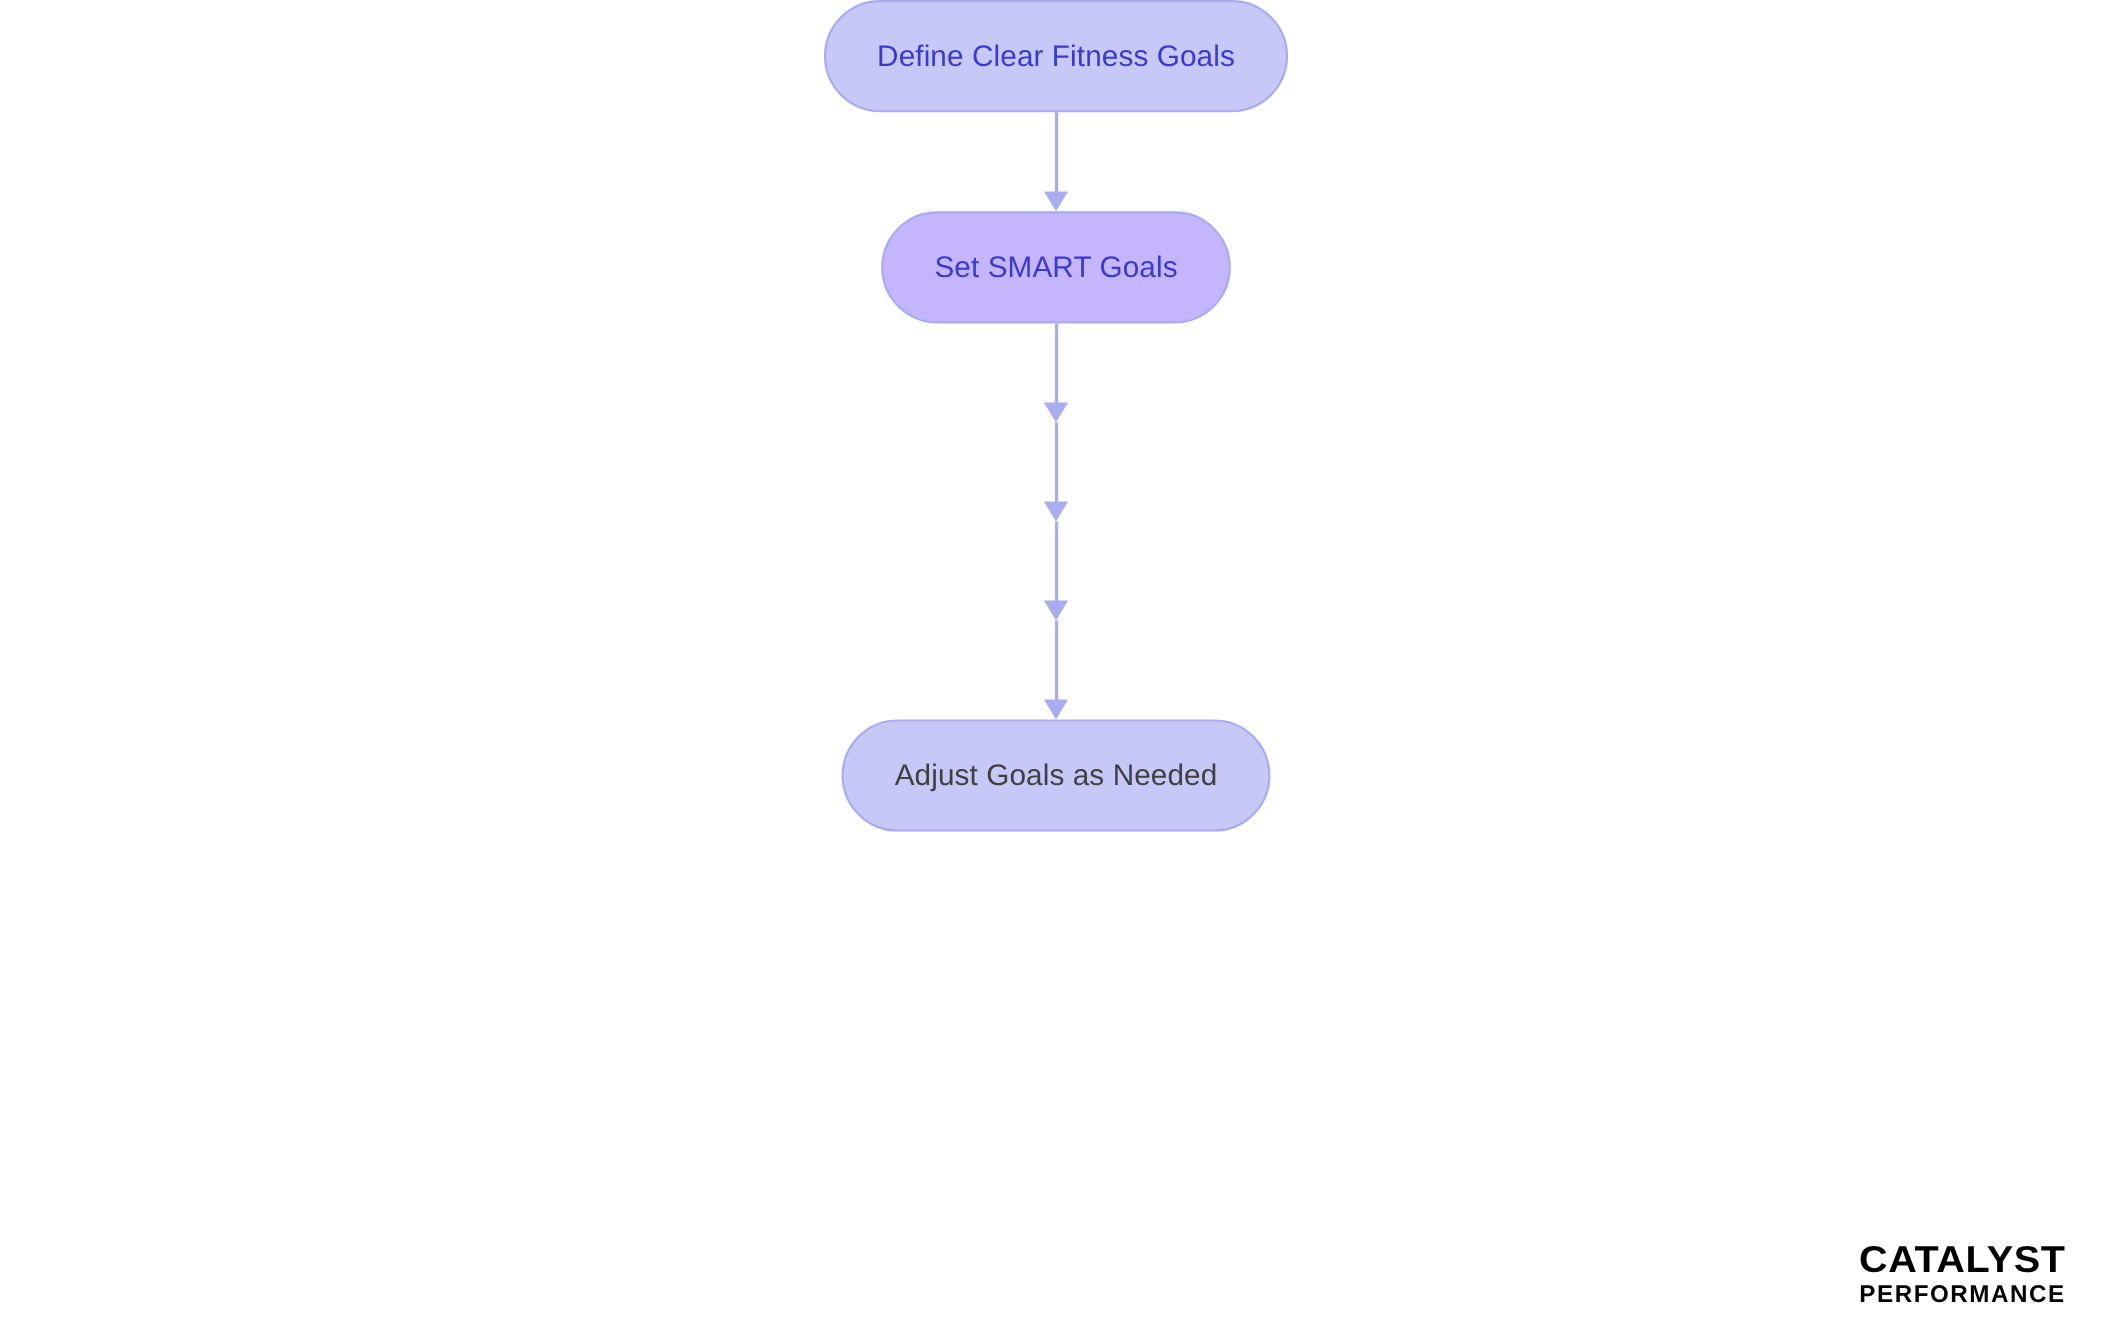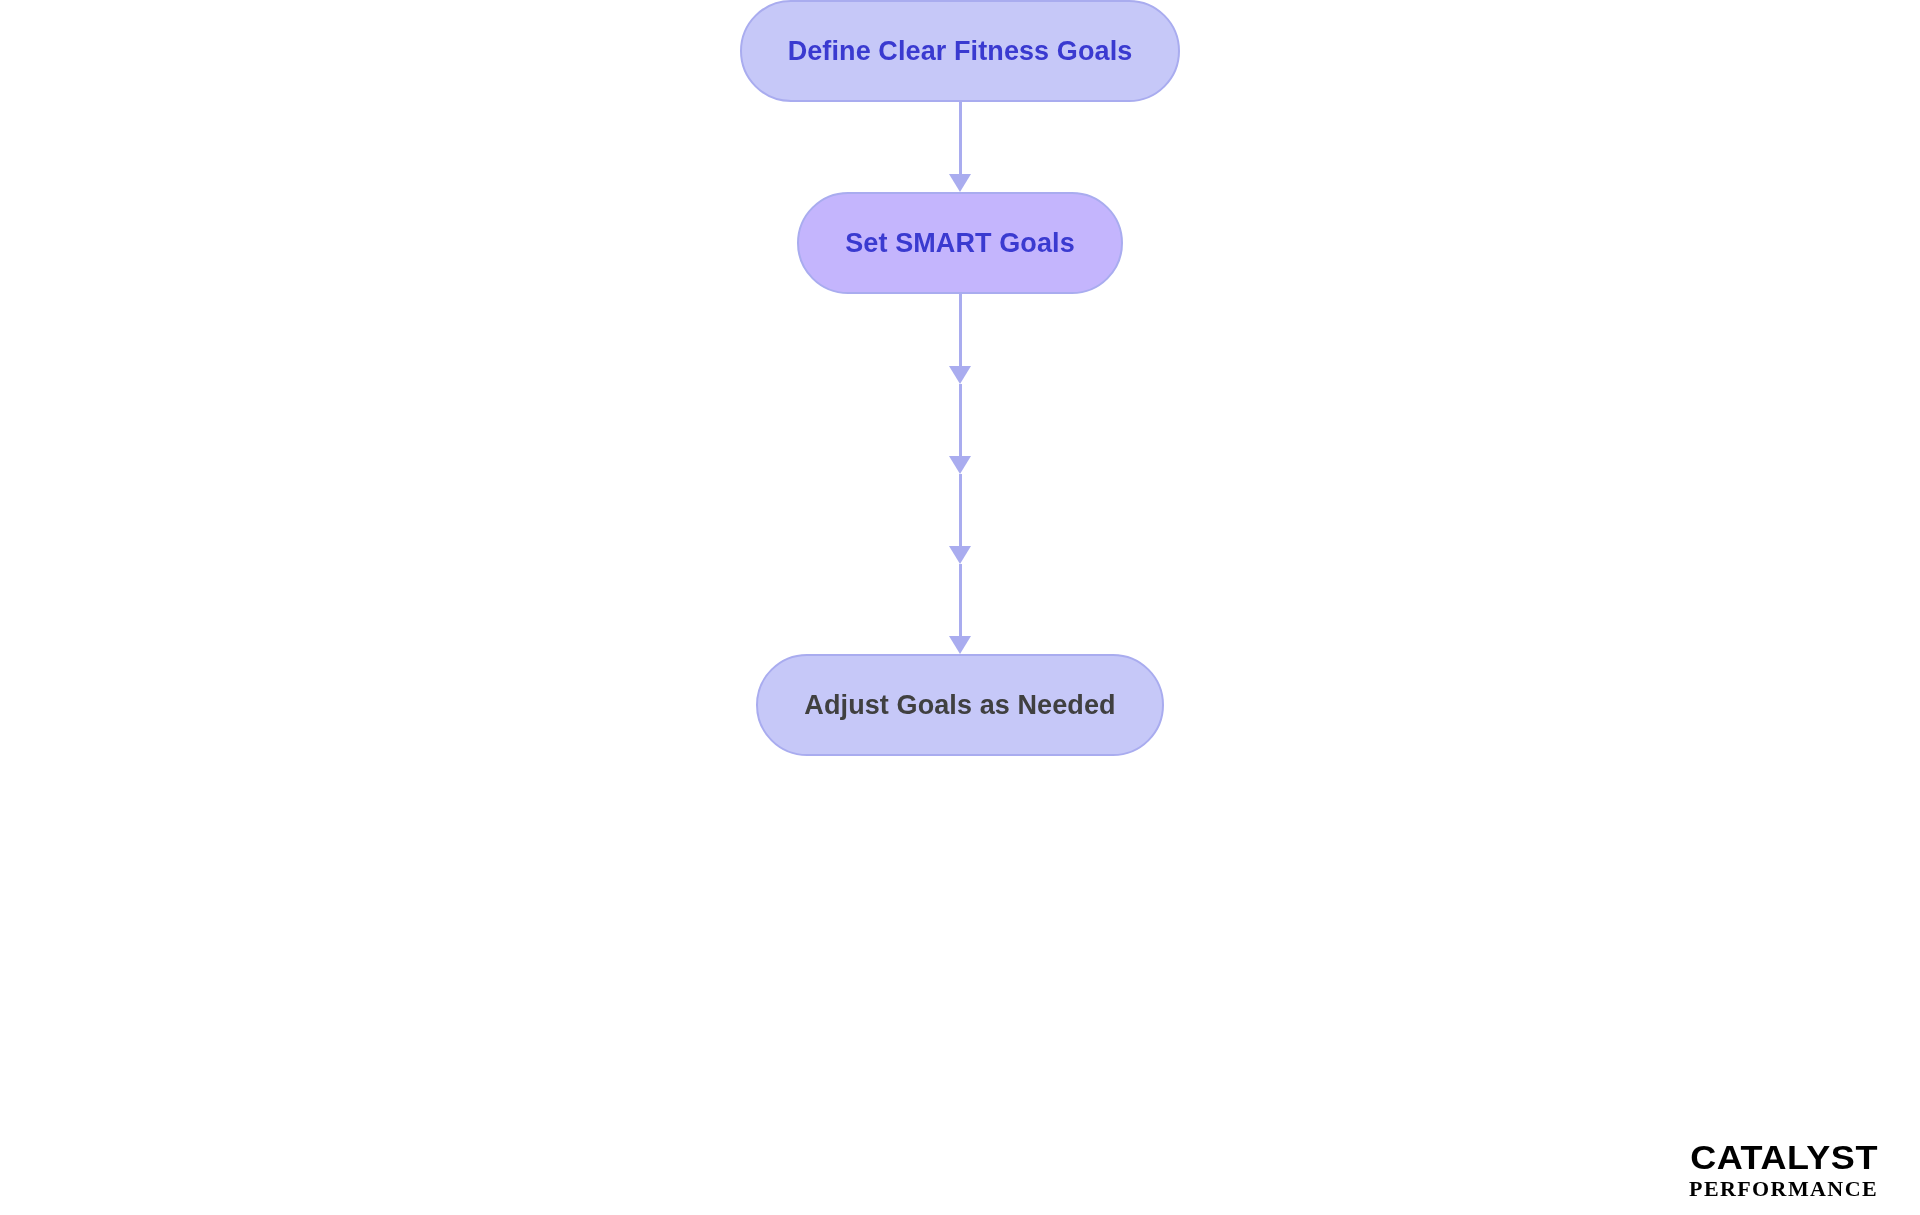--- a/index.html
+++ b/index.html
@@ -49,21 +49,21 @@
     height: 102px;
     background: #c6c8f8;
     border: 2px solid #a9acef;
     border-radius: 51px;
     display: flex;
     align-items: center;
     justify-content: center;
     padding: 0 46px;
     color: #3a3ad0;
     font-size: 27px;
-    font-weight: 700;
+    font-weight: 400;
     line-height: 1;
     white-space: nowrap;
     letter-spacing: 0.1px;
   }
 
   
   .connector {
     width: 100%;
     height: 90px;
     display: flex;
@@ -82,37 +82,37 @@
     border-left: 11px solid transparent;
     border-right: 11px solid transparent;
     border-top: 18px solid #a9acef;
     margin-top: -1px;
   }
 
   
   .logo {
     position: absolute;
     right: 42px;
-    bottom: 15px;
+    bottom: 27px;
     text-align: right;
     color: #000000;
     user-select: none;
   }
   .logo-top {
     font-family: "Liberation Sans", sans-serif;
     font-size: 34px;
     font-weight: 700;
     letter-spacing: 0.5px;
     line-height: 1.02;
     transform: scaleX(1.06);
     transform-origin: right center;
     display: block;
   }
   .logo-bottom {
-    font-family: Liberation Serif, serif;
+    font-family: Liberation Sans, sans-serif;
     font-size: 22px;
     font-weight: 700;
     letter-spacing: 1.4px;
     line-height: 1.05;
     display: block;
     margin-top: 2px;
   }
 </style>
 </head>
 <body style="background: rgb(255, 255, 255);">

